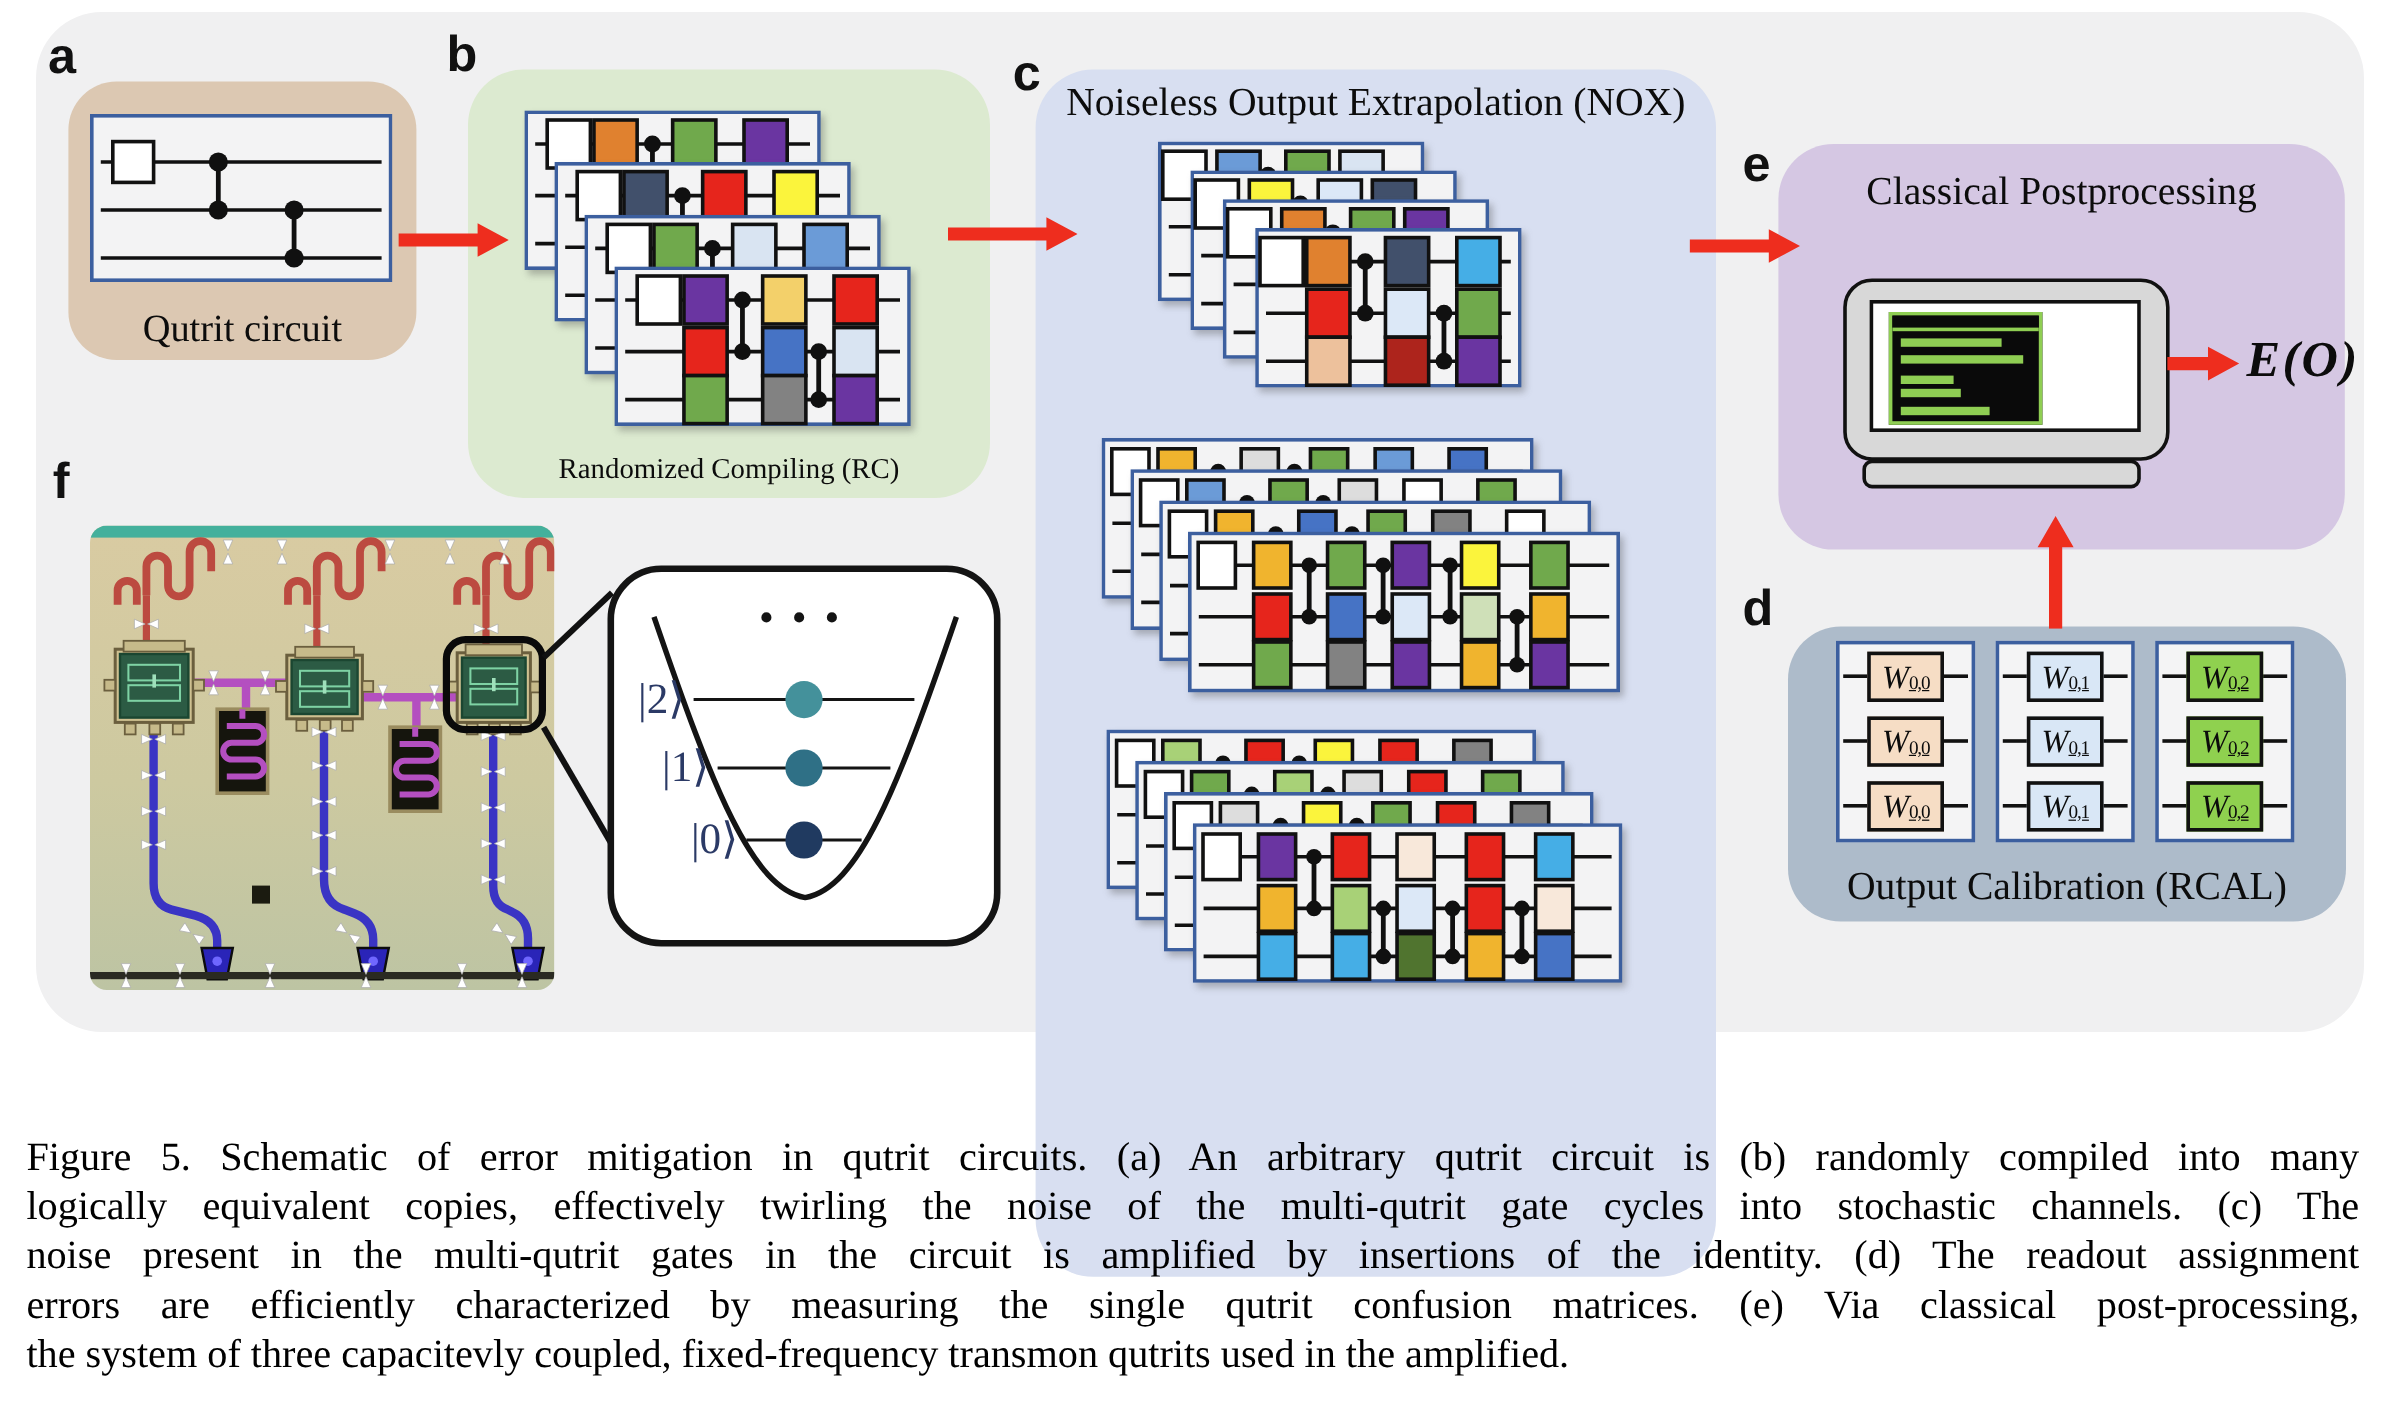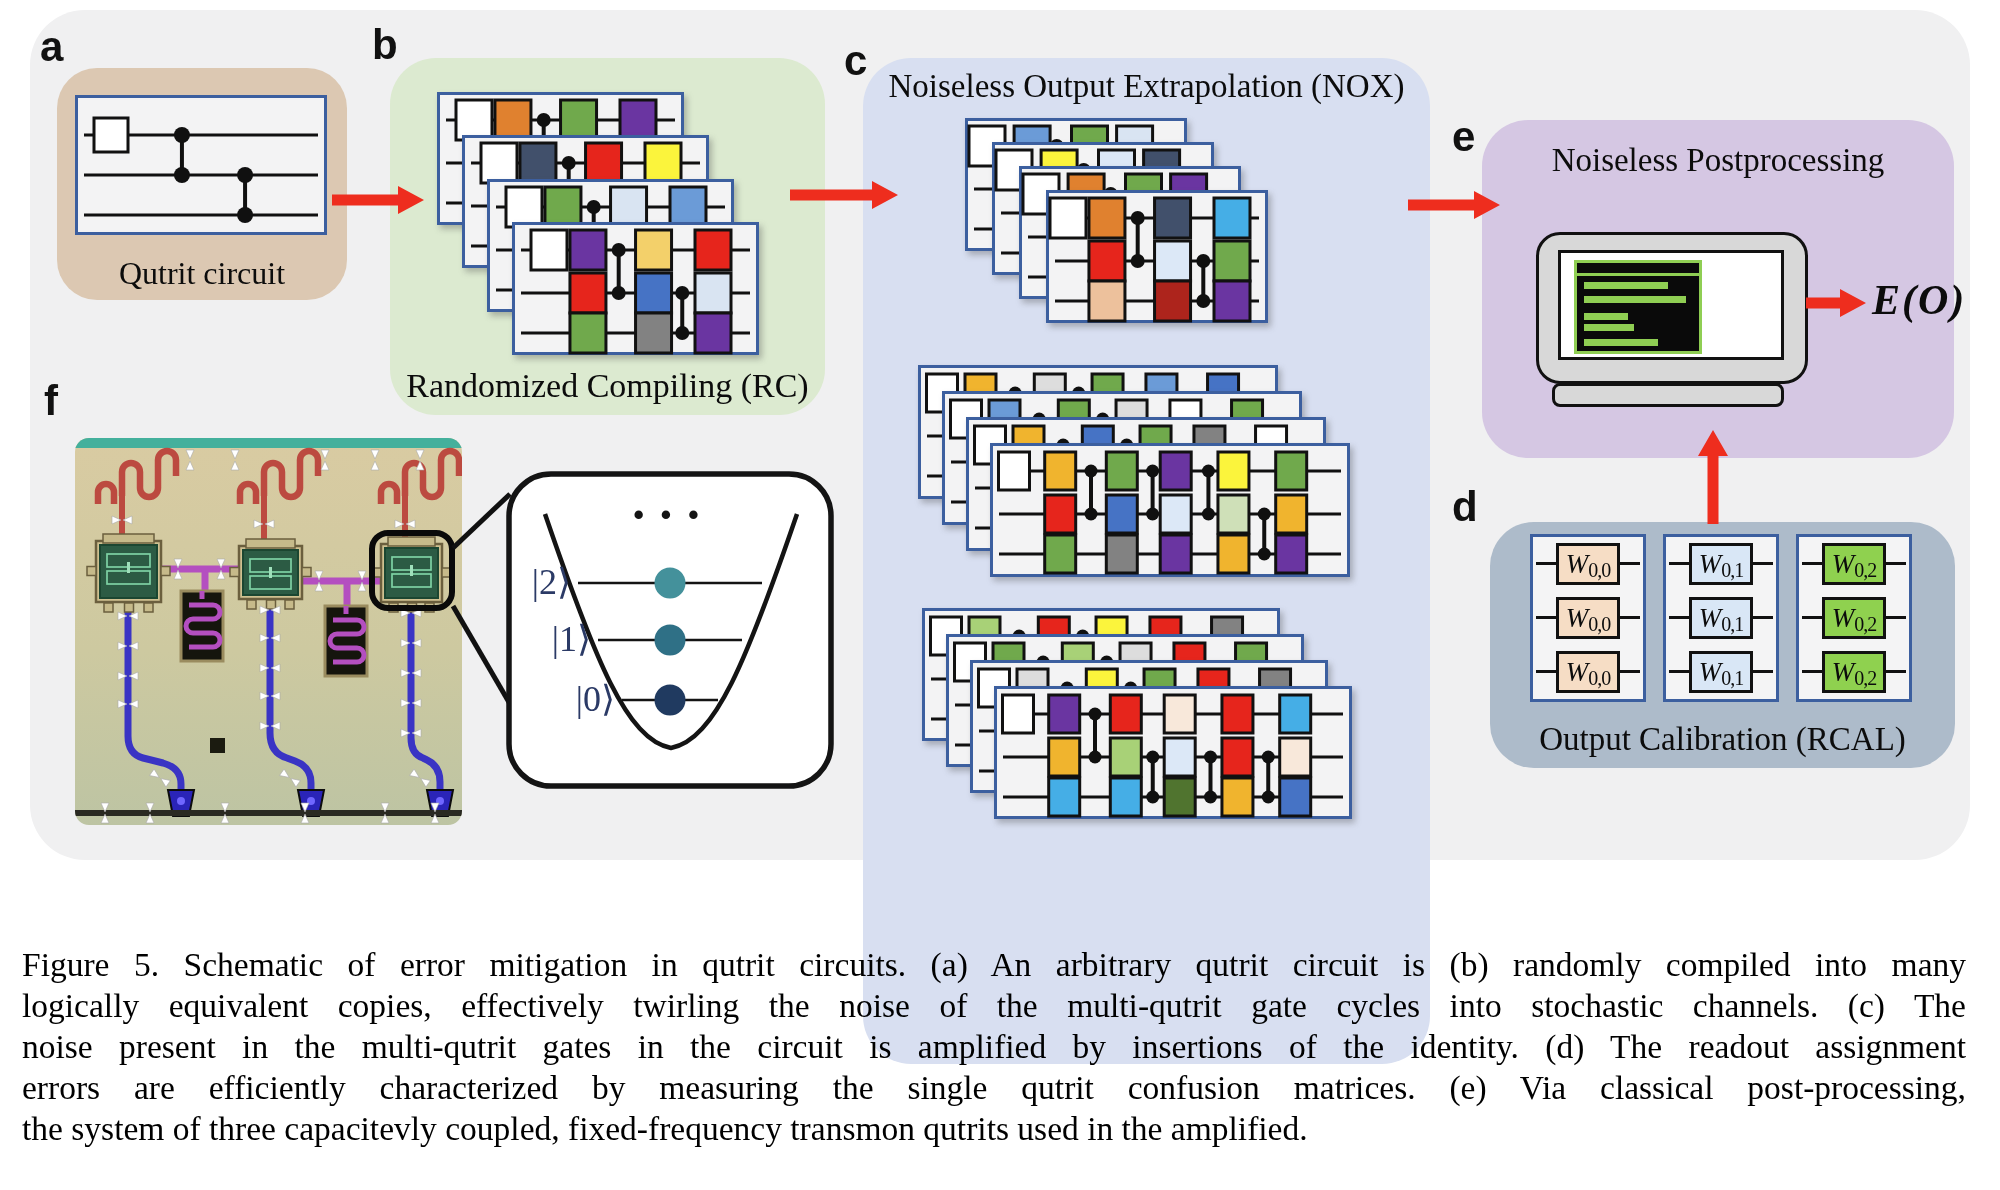--- a/index.html
+++ b/index.html
@@ -25,21 +25,21 @@
   .tl{position:absolute;left:7px;height:7px;background:#8fce53;}
   #mbase{position:absolute;left:1552px;top:383px;width:226px;height:18px;background:#d8d8d8;
          border:3px solid #111;border-radius:8px;}
   
   .wcard{position:absolute;top:534px;width:116px;height:168px;background:#f4f4f5;border:3px solid #3c5f9f;box-sizing:border-box;}
   .wrow{position:relative;height:54px;}
   .wwire{position:absolute;left:3px;right:3px;top:25px;height:3px;background:#111;}
   .wgate{position:absolute;left:50%;top:50%;transform:translate(-50%,-50%);width:64px;height:42px;
          border:3px solid #111;box-sizing:border-box;display:flex;align-items:center;justify-content:center;
          font-size:27px;font-style:italic;color:#0c0c0c;}
-  .wgate sub{font-size:20px;font-style:normal;margin-bottom:-12px;letter-spacing:-1px;}
+  .wgate sub{font-size:16px;font-style:normal;margin-bottom:-12px;letter-spacing:-1px;text-decoration:underline;}
   
   #caption{position:absolute;left:22px;top:944px;width:1944px;font-size:33.5px;line-height:41px;color:#000;}
   .cap-line{text-align:justify;text-align-last:justify;white-space:normal;}
   .cap-line.last{text-align-last:left;}
 </style>
 </head>
 <body>
 
 <div id="stage">
   <div id="fig-bg" style="background: rgb(240, 240, 241);"></div>
@@ -49,29 +49,29 @@
   <div class="plabel" style="left:844px;top:40px">c</div>
   <div class="plabel" style="left:1452px;top:486px">d</div>
   <div class="plabel" style="left:1452px;top:116px">e</div>
   <div class="plabel" style="left:44px;top:380px">f</div>
 
   <div class="rbox" id="panel-a" style="left: 57px; top: 68px; width: 290px; height: 232px; border-radius: 40px; background: rgb(220, 200, 178);">
     <div class="ptitle" style="bottom:8px;font-size:32px">Qutrit circuit</div>
   </div>
 
   <div class="rbox" id="panel-b" style="left: 390px; top: 58px; width: 435px; height: 357px; border-radius: 46px; background: rgb(220, 234, 208);">
-    <div class="ptitle" style="bottom:10px;font-size:34px">Randomized Compiling (RC)</div>
+    <div class="ptitle" style="bottom:10px;font-size:24px">Randomized Compiling (RC)</div>
   </div>
 
   <div class="rbox" id="panel-c" style="left: 863px; top: 58px; width: 567px; height: 1006px; border-radius: 48px; background: rgb(216, 223, 241);">
     <div class="ptitle" style="top:10px;font-size:33px">Noiseless Output Extrapolation (NOX)</div>
   </div>
 
   <div class="rbox" id="panel-e" style="left: 1482px; top: 120px; width: 472px; height: 338px; border-radius: 46px; background: rgb(213, 199, 227);">
-    <div class="ptitle" style="top:22px;font-size:33px">Noiseless Postprocessing</div>
+    <div class="ptitle" style="top:22px;font-size:33px">Classical Postprocessing</div>
   </div>
   <div id="monitor">
     <div id="mscreen">
       <div id="term">
         <div class="bar"></div>
         <div class="tl" style="top:19px;width:84px"></div>
         <div class="tl" style="top:33px;width:102px"></div>
         <div class="tl" style="top:50px;width:44px"></div>
         <div class="tl" style="top:61px;width:50px"></div>
         <div class="tl" style="top:76px;width:74px"></div>

